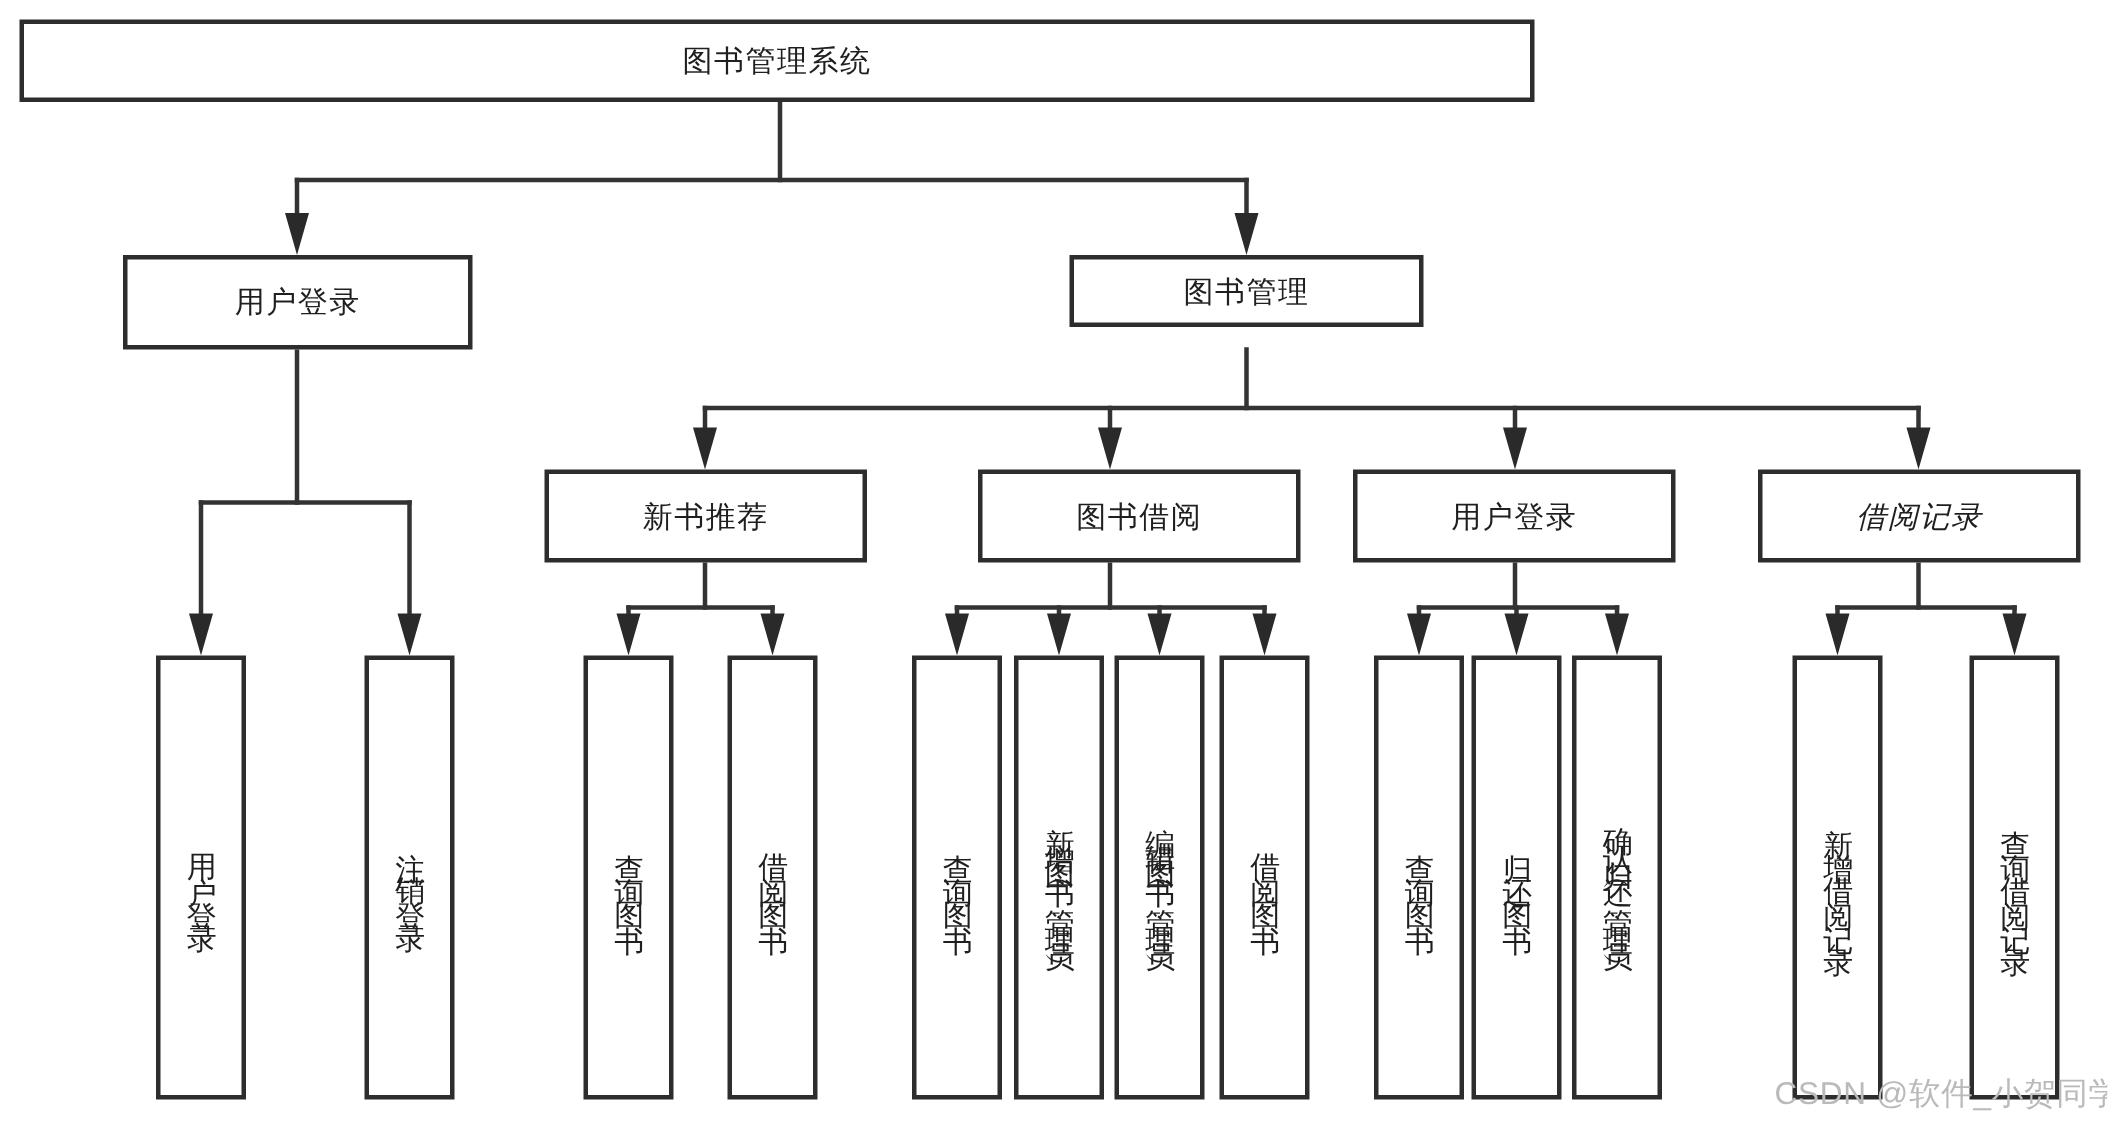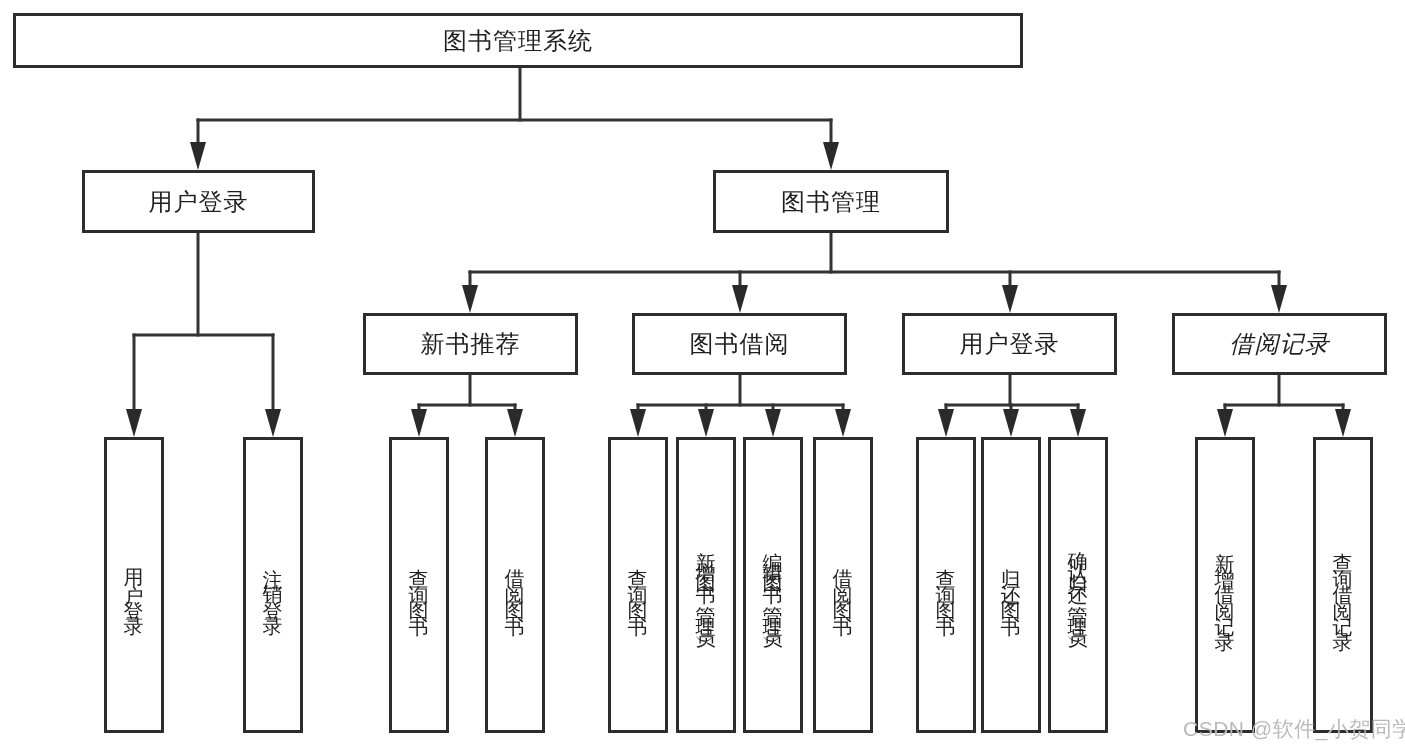--- a/index.html
+++ b/index.html
@@ -18,27 +18,27 @@
     width: 1405px; height: 747px;
   }
   .node {
     position: absolute;
     box-sizing: border-box;
     border: 3px solid #2d2d2d;
     background: #ffffff;
     display: flex;
     align-items: center;
     justify-content: center;
-    font-size: 24px;
+    font-size: 20px;
     letter-spacing: 1px;
     color: #1f1f1f;
   }
   .node.h-root   { left: 13px;  top: 13px;  width: 1010px; height: 55px; }
   .node.h-l2a    { left: 82px;  top: 170px; width: 233px;  height: 63px; }
-  .node.h-l2b    { left: 713px; top: 170px; width: 236px;  height: 63px; }
+  .node.h-l2b    { left: 713px; top: 170px; width: 236px;  height: 48px; }
   .node.h-l3     { top: 313px;  height: 62px; width: 215px; }
   .leaf {
     position: absolute;
     box-sizing: border-box;
     border: 3px solid #2d2d2d;
     background: #ffffff;
     top: 437px;
     width: 60px;
     height: 296px;
     display: flex;
@@ -123,21 +123,21 @@
       <line x1="1343" y1="405" x2="1343" y2="413" stroke="#333333" stroke-width="3" stroke-linecap="square"></line>
       <polygon points="1335,409 1351,409 1343,437" fill="#2a2a2a"></polygon>
     </svg>
 
   <div class="node h-root">图书管理系统</div>
 
   <div class="node h-l2a">用户登录</div>
   <div class="node h-l2b">图书管理</div>
 
   <div class="node h-l3" style="left:363px;">新书推荐</div>
-  <div class="node h-l3" style="left:632px;">图书借阅</div>
+  <div class="node h-l3" style="left:652px;">图书借阅</div>
   <div class="node h-l3" style="left:902px;">用户登录</div>
   <div class="node h-l3" style="left:1172px;font-style:italic;">借阅记录</div>
 
   <div class="leaf" style="left:104px;">用户登录</div>
   <div class="leaf" style="left:243px;">注销登录</div>
 
   <div class="leaf" style="left:389px;">查询图书</div>
   <div class="leaf" style="left:485px;">借阅图书</div>
 
   <div class="leaf" style="left:608px;">查询图书</div>

